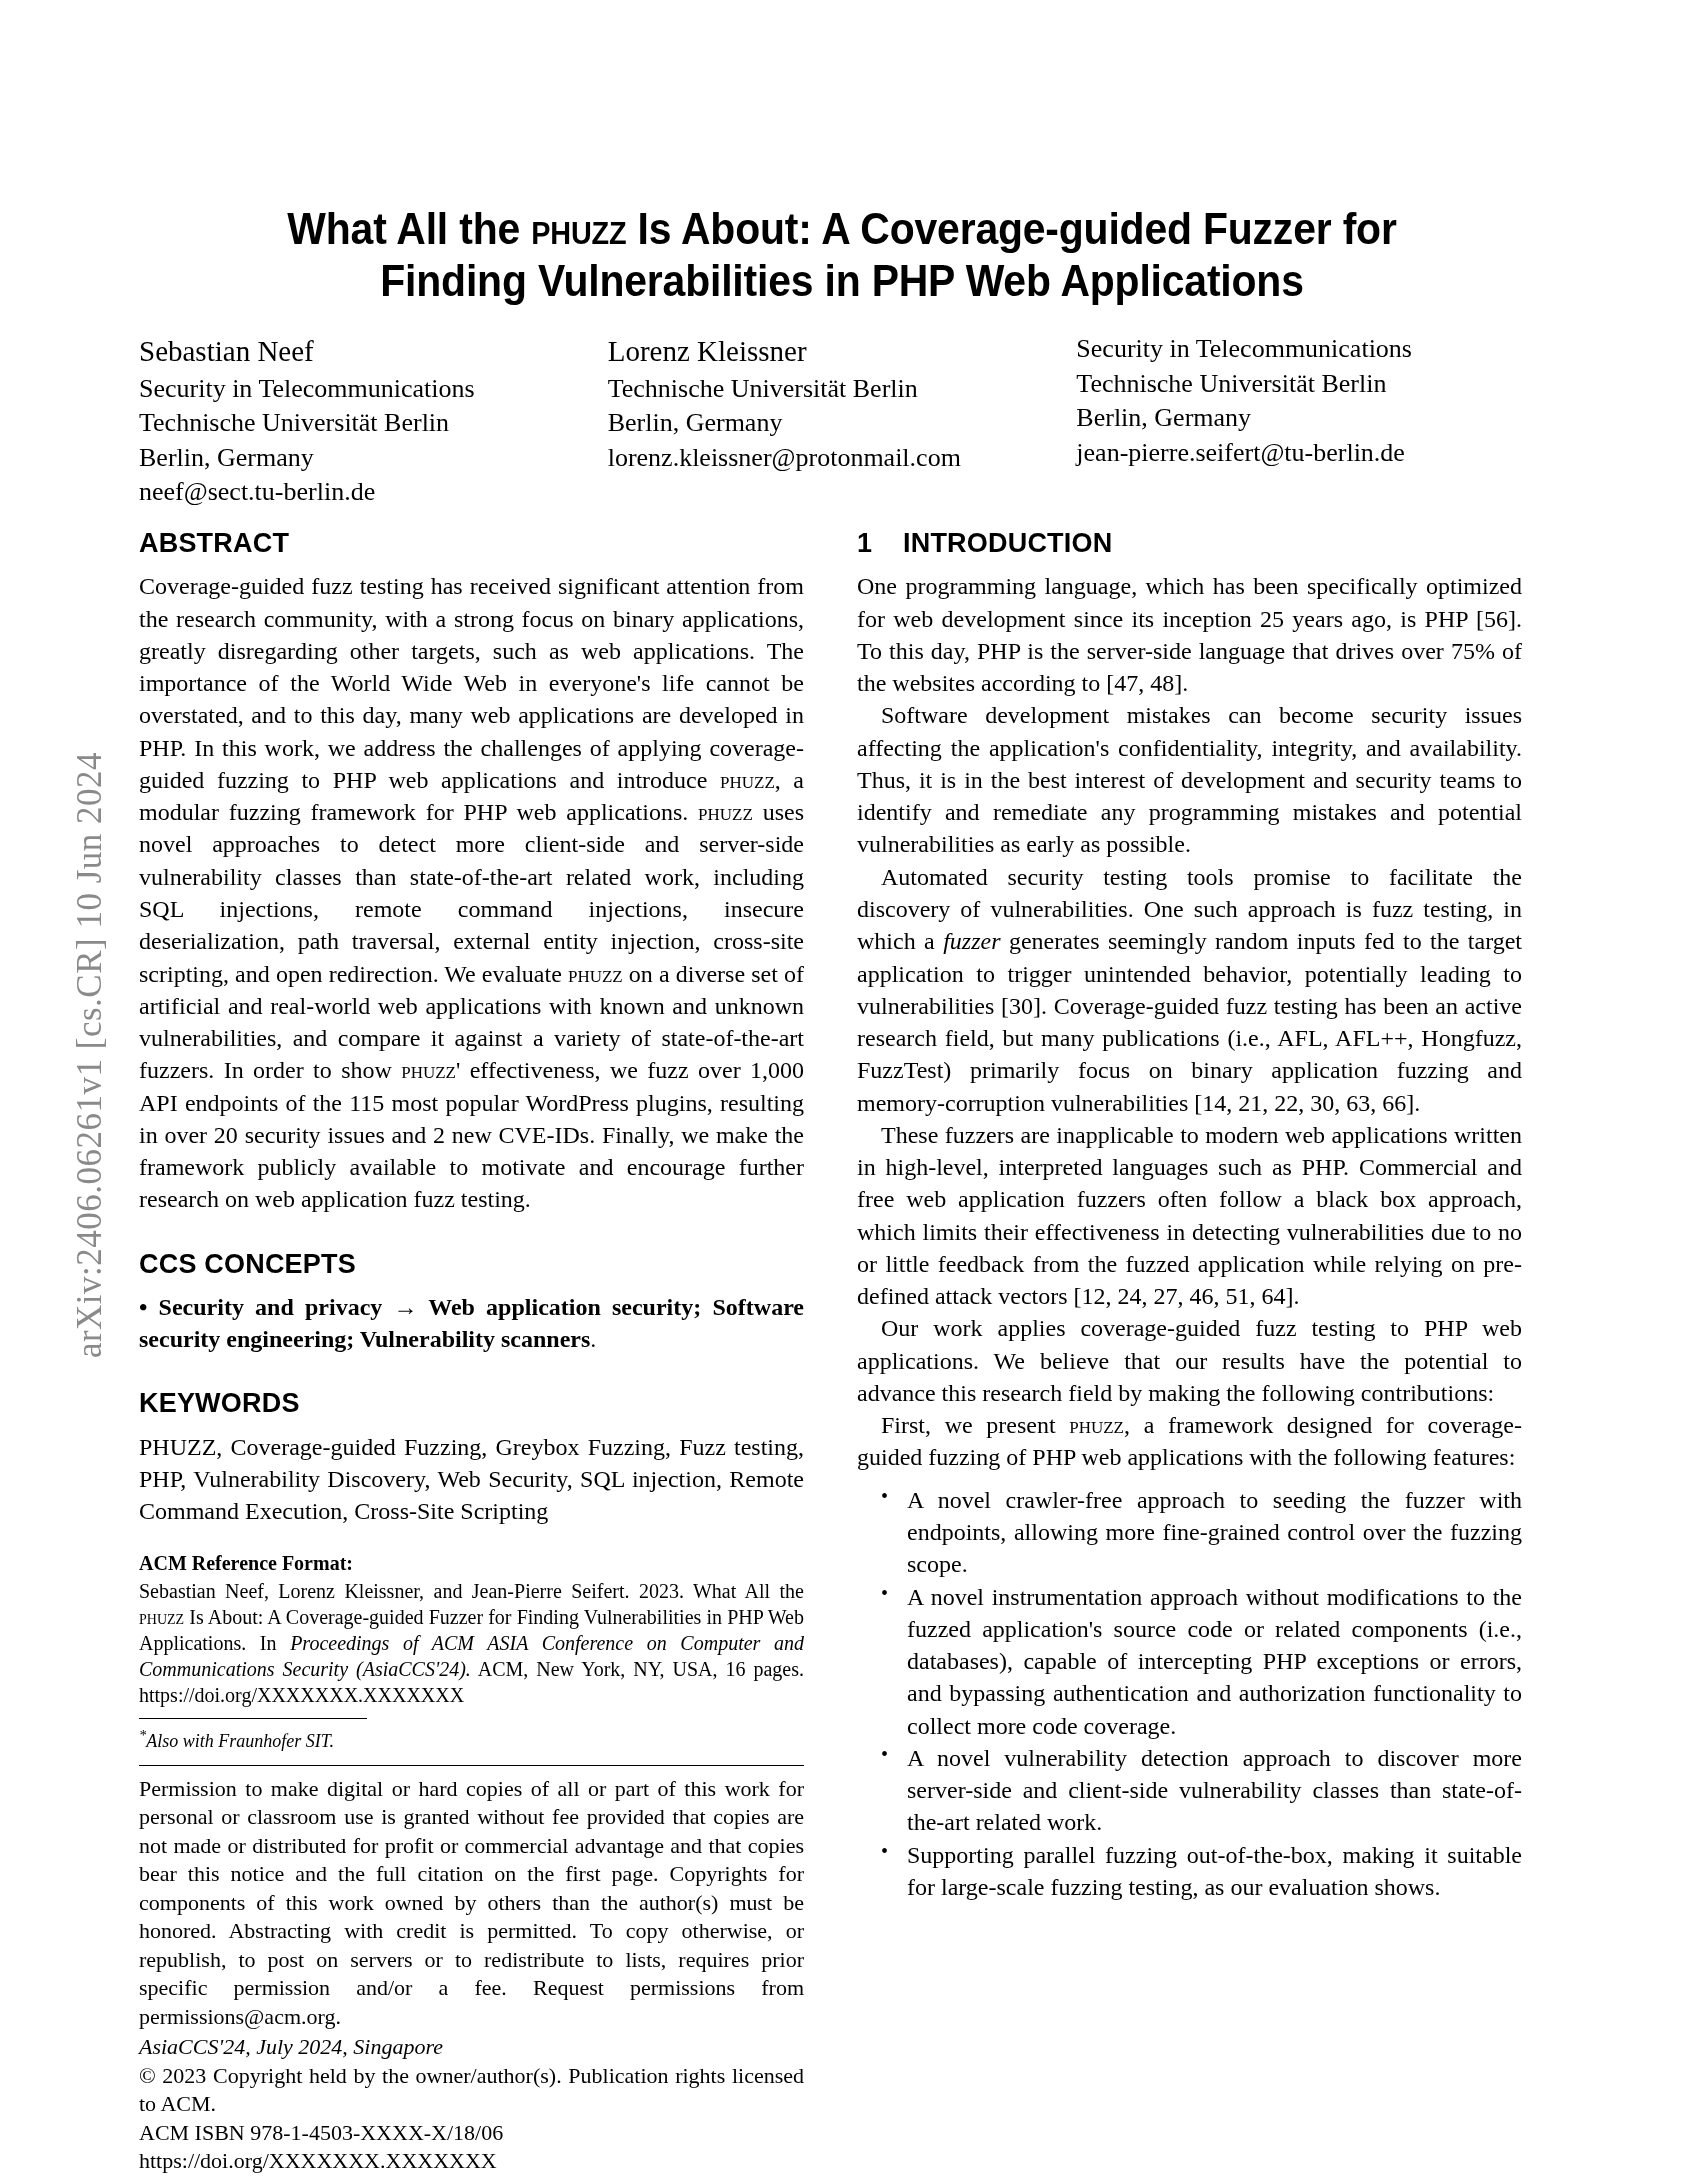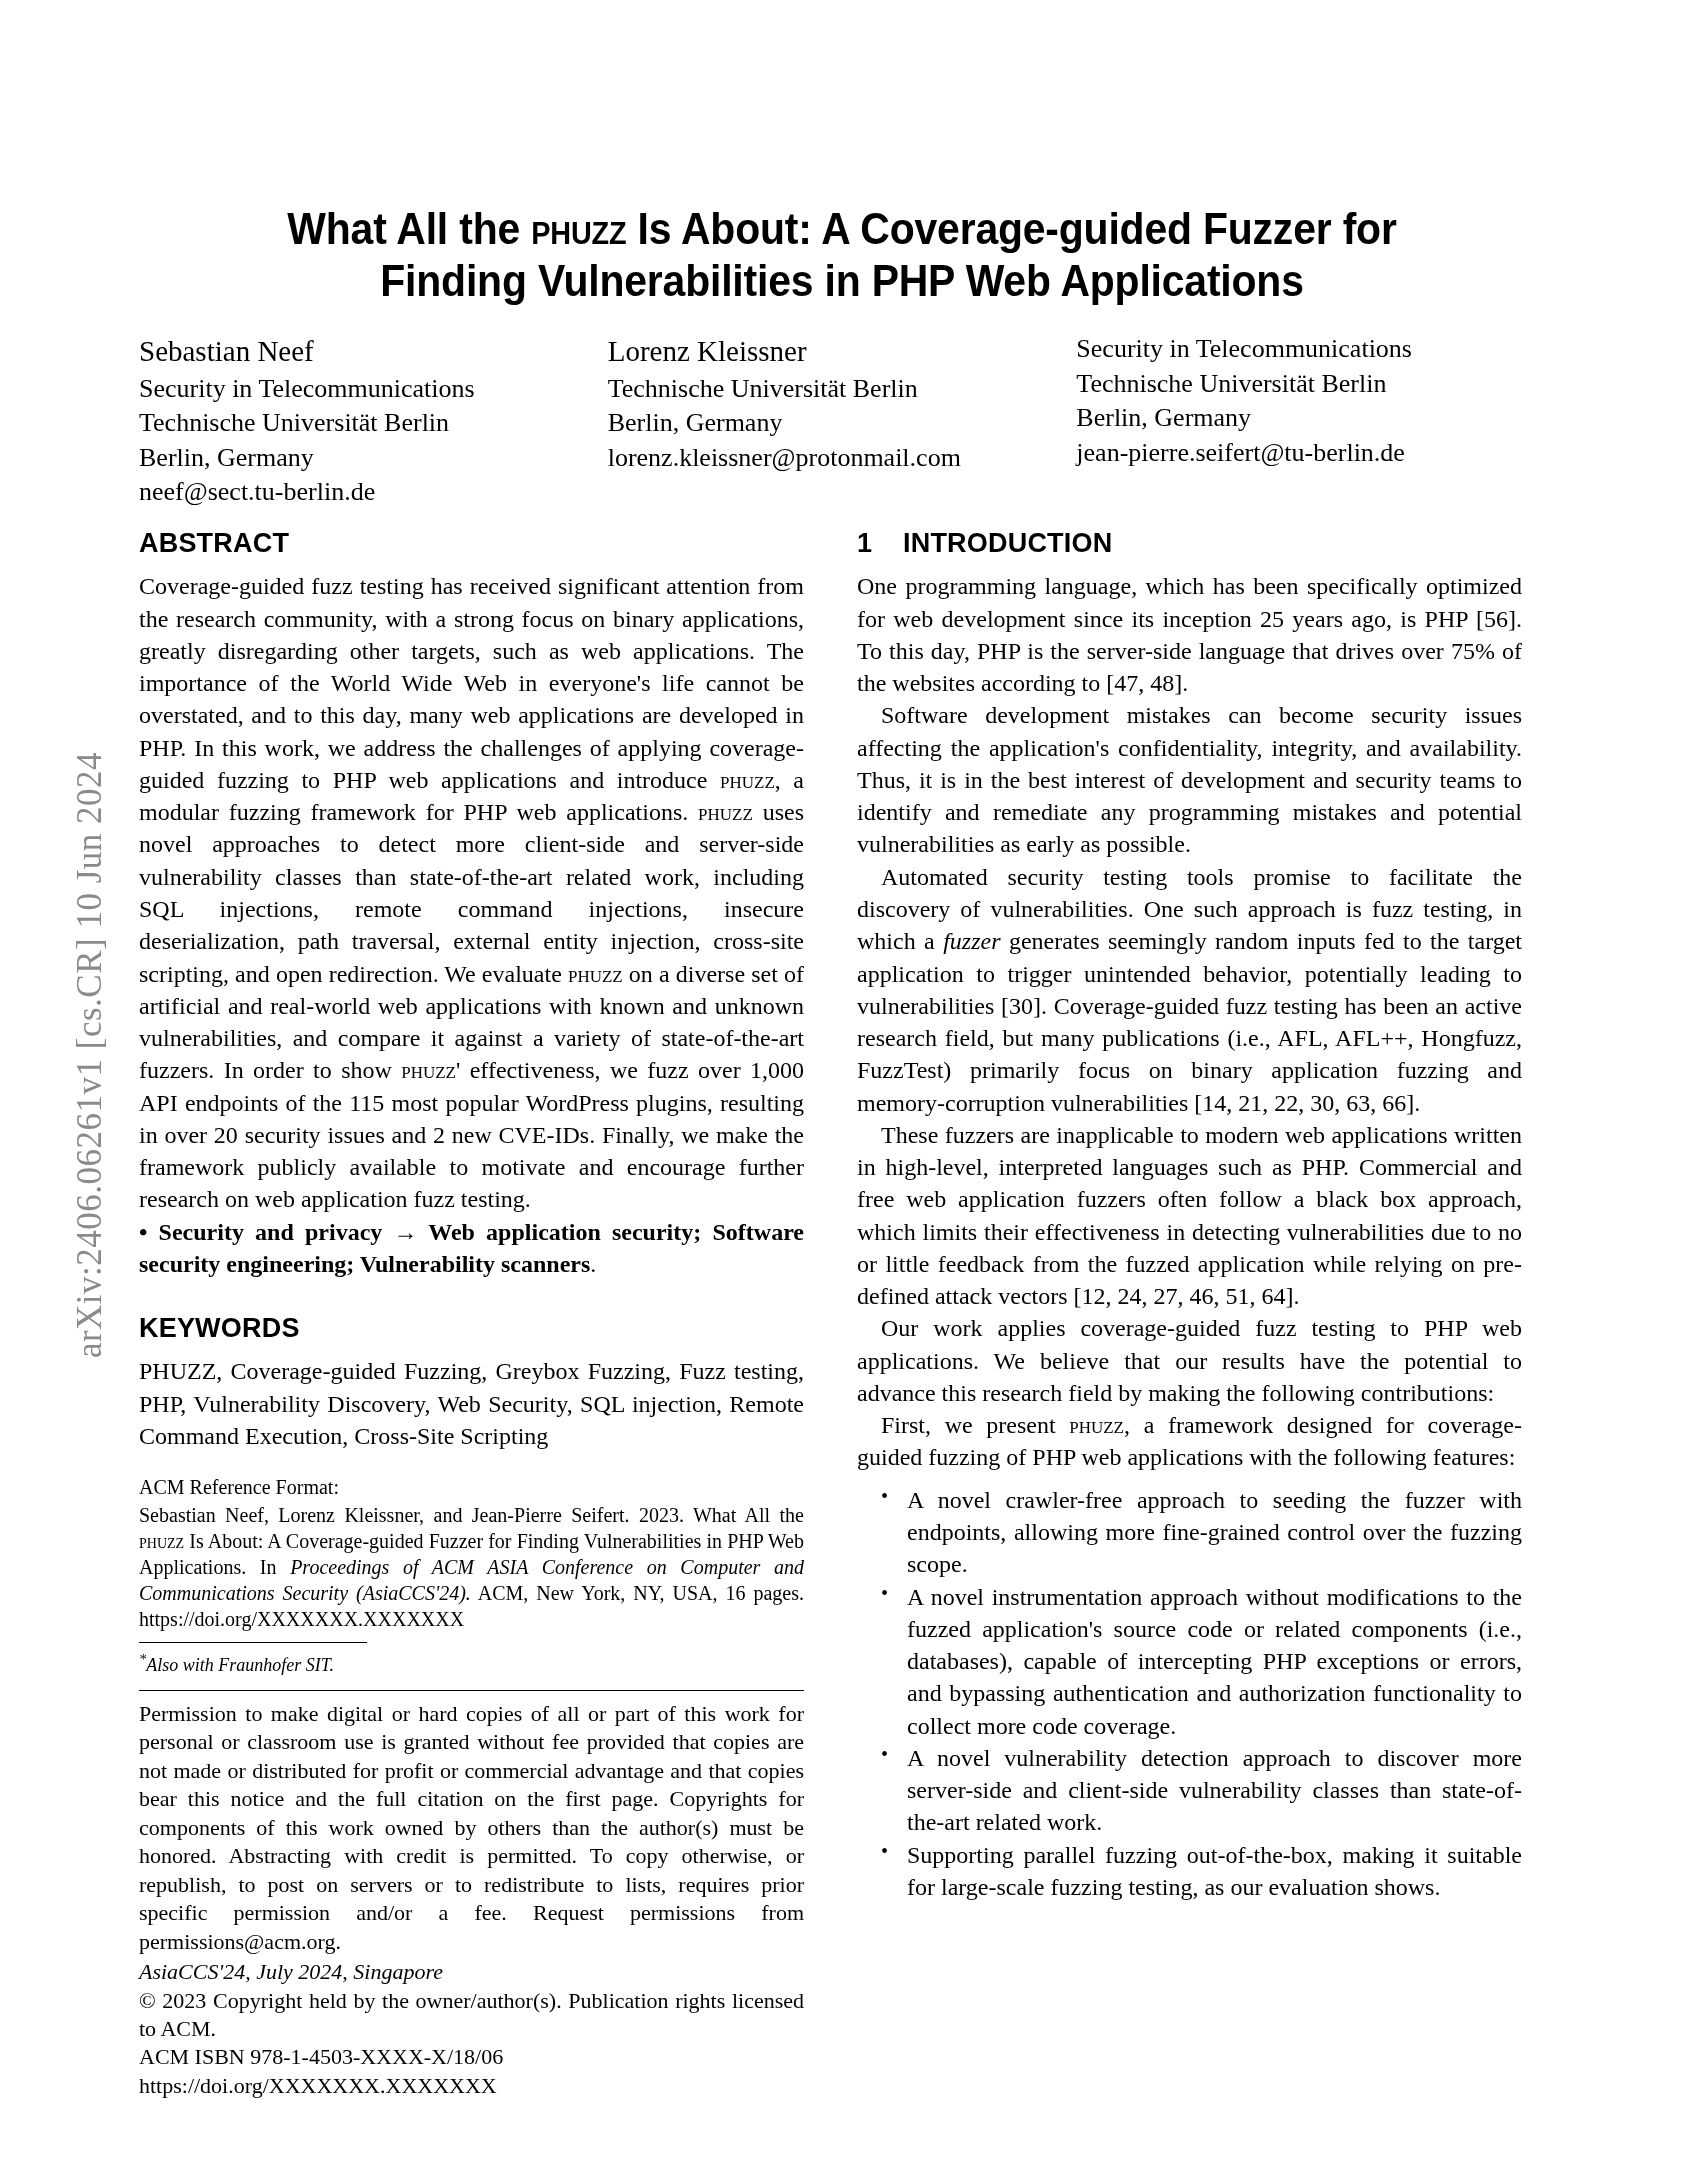--- a/index.html
+++ b/index.html
@@ -137,21 +137,21 @@
   
   #keywords-body { margin: 0; text-align: justify; }
 
   
   #acm-ref {
     margin-top: 22px;
     font-size: 20px;
     line-height: 1.30;
     text-align: justify;
   }
-  #acm-ref .hdr { font-weight: normal; display: block; margin-bottom: 2px; }
+  #acm-ref .hdr { font-weight: bold; display: block; margin-bottom: 2px; }
 
   
   #foot-rule {
     width: 228px;
     height: 0;
     border-top: 1.6px solid #000;
     margin: 10px 0 7px 0;
   }
   #footnote {
     font-size: 18px;
@@ -238,20 +238,21 @@
     </div>
 
   </div>
 
   <div class="col" id="col-left">
 
     <h2 class="sec">ABSTRACT</h2>
 
     <p class="body"><span>Coverage-guided fuzz testing has received significant attention from the research community, with a strong focus on binary applications, greatly disregarding other targets, such as web applications. The importance of the World Wide Web in everyone's life cannot be overstated, and to this day, many web applications are developed in PHP. In this work, we address the challenges of applying coverage-guided fuzzing to PHP web applications and introduce </span><span class="sc">Phuzz</span><span>, a modular fuzzing framework for PHP web applications. </span><span class="sc">Phuzz</span><span> uses novel approaches to detect more client-side and server-side vulnerability classes than state-of-the-art related work, including SQL injections, remote command injections, insecure deserialization, path traversal, external entity injection, cross-site scripting, and open redirection. We evaluate </span><span class="sc">Phuzz</span><span> on a diverse set of artificial and real-world web applications with known and unknown vulnerabilities, and compare it against a variety of state-of-the-art fuzzers. In order to show </span><span class="sc">Phuzz</span><span>' effectiveness, we fuzz over 1,000 API endpoints of the 115 most popular WordPress plugins, resulting in over 20 security issues and 2 new CVE-IDs. Finally, we make the framework publicly available to motivate and encourage further research on web application fuzz testing.</span></p>
 
+    <h2 class="sec" style="margin-top:30px">CCS CONCEPTS</h2>
     <p id="ccs-body"><span>•</span><span> Security and privacy</span><span> → </span><span>Web application security</span><span class="sep">; </span><span>Software security engineering</span><span class="sep">; </span><span>Vulnerability scanners</span><span class="period">.</span></p>
 
     <h2 class="sec" style="margin-top:30px">KEYWORDS</h2>
     <p id="keywords-body">PHUZZ, Coverage-guided Fuzzing, Greybox Fuzzing, Fuzz testing, PHP, Vulnerability Discovery, Web Security, SQL injection, Remote Command Execution, Cross-Site Scripting</p>
 
     <div id="acm-ref">
       <span class="hdr">ACM Reference Format:</span><span>Sebastian Neef, Lorenz Kleissner, and Jean-Pierre Seifert. 2023. What All the </span><span class="sc">Phuzz</span><span> Is About: A Coverage-guided Fuzzer for Finding Vulnerabilities in PHP Web Applications. In </span><span class="it">Proceedings of ACM ASIA Conference on Computer and Communications Security (AsiaCCS'24).</span><span> ACM, New York, NY, USA, 16 pages. https://doi.org/XXXXXXX.XXXXXXX</span>
     </div>
 
     <div id="foot-rule"></div>

